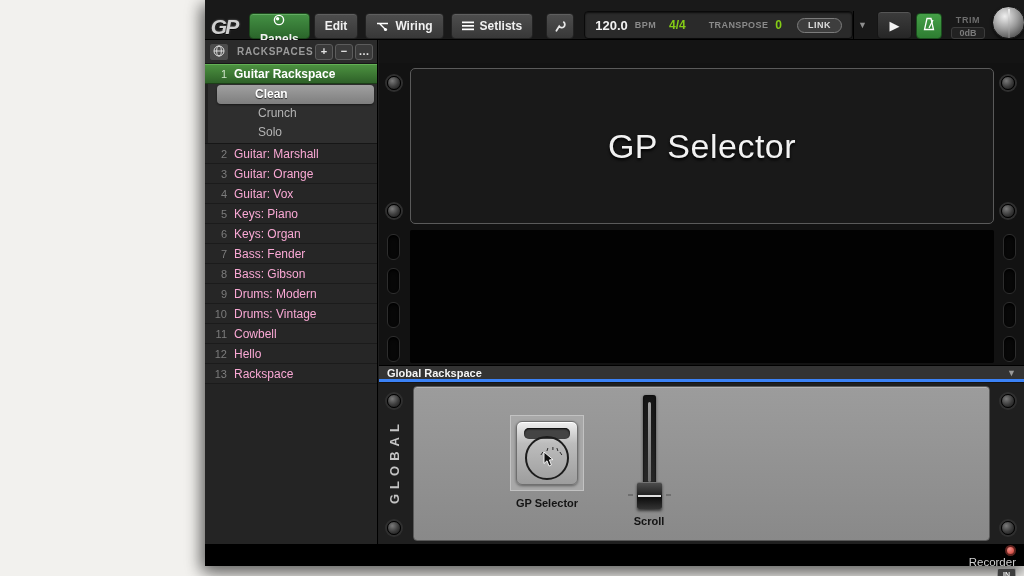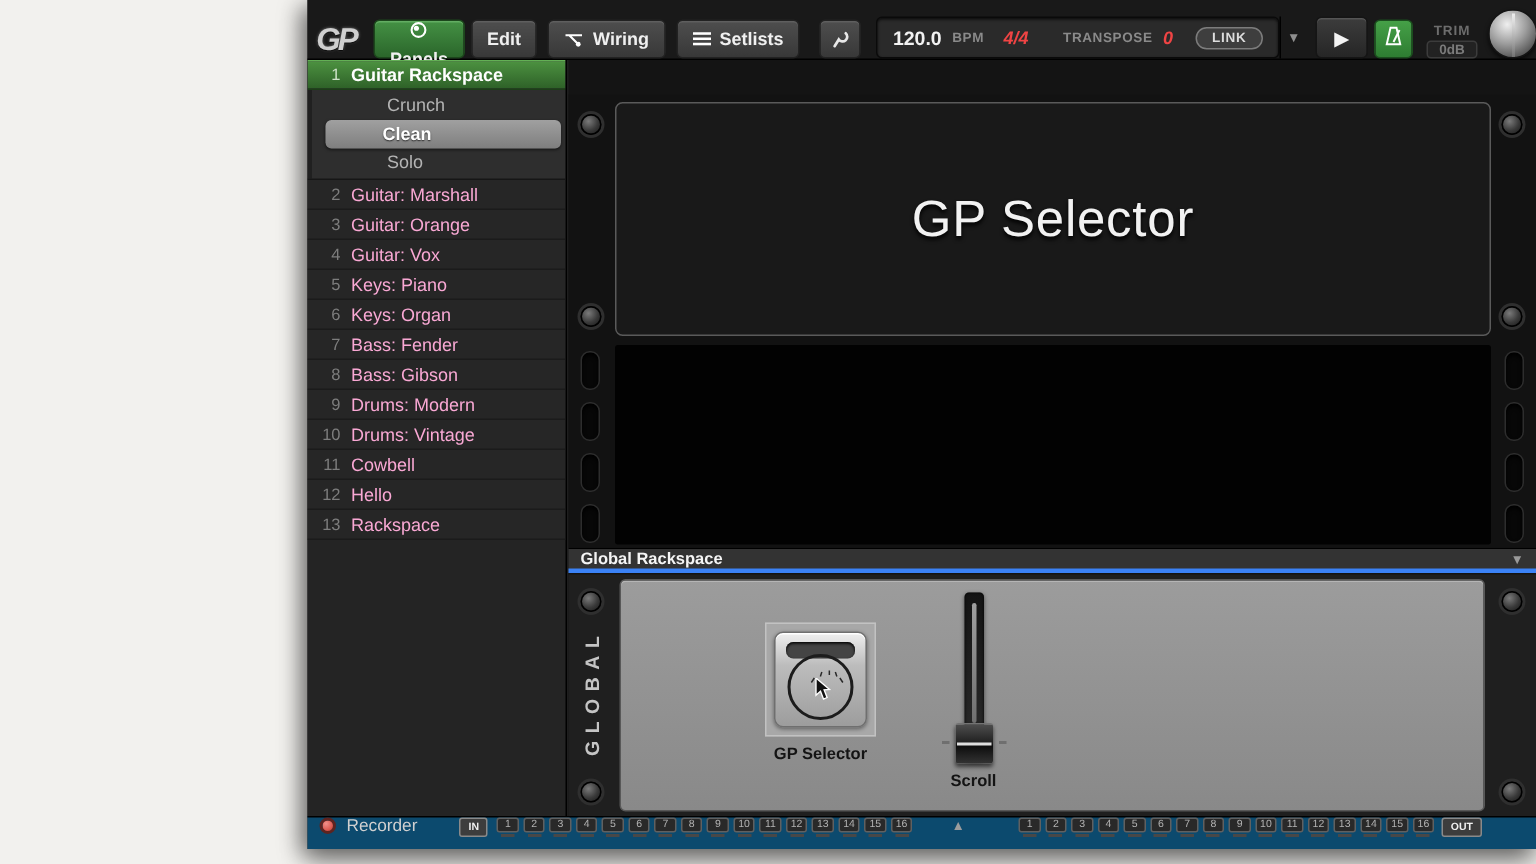--- a/index.html
+++ b/index.html
@@ -18,21 +18,21 @@
     color:#cfcfcf; text-shadow:0 1px 1px #000, 0 0 2px #888; letter-spacing:-2px; flex:0 0 auto;}
   .tb-btn { height:26px; display:flex; align-items:center; gap:6px; padding:0 10px; border-radius:4px;
     background:linear-gradient(#4e4e4e,#383838); border:1px solid #222; box-shadow:inset 0 1px 0 #5f5f5f;
     color:#f0f0f0; font-size:12px; font-weight:bold; flex:0 0 auto; }
   .tb-btn.green { background:linear-gradient(#449144,#2b662b); border-color:#1c471c; box-shadow:inset 0 1px 0 #63ad63;flex-direction:column; }
   .tb-btn svg { display:block; }
   #bpm-box { height:28px; margin-left:10px; display:flex; align-items:center; gap:7px; padding:0 10px;
     background:#2a2a2a; border:1px solid #0a0a0a; border-radius:4px; box-shadow:inset 0 1px 2px rgba(0,0,0,.7); flex:0 0 auto;}
   .bpm-val { color:#f2f2f2; font-size:13px; font-weight:bold; }
   .bpm-dim { color:#8a8a8a; font-size:9px; font-weight:bold; letter-spacing:.4px;}
-  .timesig { color:#ef4444; font-size:12px; font-weight:bold;font-style:italic; }
+  .timesig { color:#84cc16; font-size:12px; font-weight:bold; }
   .link-btn { height:15px; padding:0 10px; border-radius:8px; background:#3e3e3e; border:1px solid #7c7c7c;
     color:#ddd; font-size:9px; font-weight:bold; display:flex; align-items:center; letter-spacing:.5px;}
   .dd-arrow { width:18px; text-align:center; color:#8f8f8f; font-size:9px; border-left:1px solid #000; height:28px;
     line-height:28px; flex:0 0 auto;}
   .play-btn { width:35px; height:28px; margin-left:6px; background:linear-gradient(#3c3c3c,#262626);
     border:1px solid #151515; border-radius:4px; box-shadow:inset 0 1px 0 #555; color:#f4f4f4; font-size:13px;
     display:flex; align-items:center; justify-content:center; flex:0 0 auto;}
   .metro-btn { width:26px; height:26px; margin-left:4px; background:linear-gradient(#45a047,#2e7d32);
     border:1px solid #1b4d1e; border-radius:4px; display:flex; align-items:center; justify-content:center; flex:0 0 auto;}
   #trim-block { margin-left:9px; text-align:center; flex:0 0 auto;}
@@ -113,22 +113,22 @@
   #slider-handle { position:absolute; left:223px; top:95px; width:25px; height:27px; border-radius:2px;
     background:linear-gradient(180deg,#4d4d4d 0%,#222 45%,#0d0d0d 55%,#333 100%); border-top:1px solid #737373;
     box-shadow:0 2px 3px rgba(0,0,0,.6);}
   #slider-handle::after { content:""; position:absolute; left:1px; right:1px; top:12px; height:2px; background:#dedede;}
   .slider-tick { position:absolute; top:107px; width:5px; height:2px; background:#6f6f6f;}
   .slider-tick.l { left:214px;} .slider-tick.r { right:-2px; left:252px;}
   #slider-widget-label { position:absolute; left:205px; top:128px; width:60px; text-align:center; color:#141414;
     font-size:11px; font-weight:bold;}
 
   
-  #bottom-bar { position:absolute; left:0; right:0; bottom:0; height:22px; background:#0c4a6e; border-top:1px solid #000;
-    display:flex; align-items:flex-start; padding:0 8px;}
+  #bottom-bar { position:absolute; left:0; right:0; bottom:0; height:22px; background:#000000; border-top:1px solid #000;
+    display:flex; align-items:flex-end; padding:0 8px;flex-direction:column;}
   #rec-dot { width:11px; height:11px; border-radius:50%; background:radial-gradient(circle at 35% 30%, #f0908a, #dd5c53 60%, #b03a33);
     border:2px solid #5e2420; flex:0 0 auto;}
   #rec-label { margin-left:7px; color:#d0d0d0; font-size:11.5px; flex:0 0 auto;}
   .io-tag { height:13px; padding:0 5px; background:#3d3d3d; border:1px solid #8a8a8a; border-radius:2px; color:#f0f0f0;
     font-size:7px; font-weight:bold; display:flex; align-items:center; flex:0 0 auto;}
   .ch-set { display:flex; gap:3px; margin-left:6px; flex:0 0 auto;}
   .ch { width:14.5px; }
   .ch .box { height:10px; background:#292929; border:1px solid #606060; border-radius:2px; color:#b2b2b2;
     font-size:7px; line-height:8px; text-align:center;}
   .ch .meter { width:9px; height:2px; background:#484848; margin:1px auto 0;}
@@ -202,28 +202,45 @@
     </div>
     <div id="trim-block">
       <div class="t1">TRIM</div>
       <div class="t2">0dB</div>
     </div>
     <div id="gain-knob"></div>
 
   </div>
 
   <div id="sidebar" class="tex">
+    <div id="sb-header">
+      <div class="globe-btn">
+        <span>
+          <svg width="12" height="12" viewBox="0 0 12 12">
+              <circle cx="6" cy="6" r="5" fill="none" stroke="#ddd" stroke-width="1"></circle>
+              <ellipse cx="6" cy="6" rx="2.3" ry="5" fill="none" stroke="#ddd" stroke-width="1"></ellipse>
+              <line x1="1" y1="6" x2="11" y2="6" stroke="#ddd" stroke-width="1"></line>
+            </svg>
+        </span>
+      </div>
+      <div id="sb-title">RACKSPACES</div>
+      <div class="sb-tools">
+        <div class="sb-tool">+</div>
+        <div class="sb-tool">−</div>
+        <div class="sb-tool">…</div>
+      </div>
+    </div>
     <div id="rackspace-list">
         <div class="rs-row sel">
           <span class="rs-num">1</span>
           <span class="rs-name">Guitar Rackspace</span>
         </div>
         <div class="var-block">
+          <div class="var-row sel">Clean</div>
           <div class="var-row">Crunch</div>
-          <div class="var-row sel">Clean</div>
           <div class="var-row">Solo</div>
         </div>
         <div class="rs-row">
           <span class="rs-num">2</span>
           <span class="rs-name">Guitar: Marshall</span>
         </div>
         <div class="rs-row">
           <span class="rs-num">3</span>
           <span class="rs-name">Guitar: Orange</span>
         </div>

